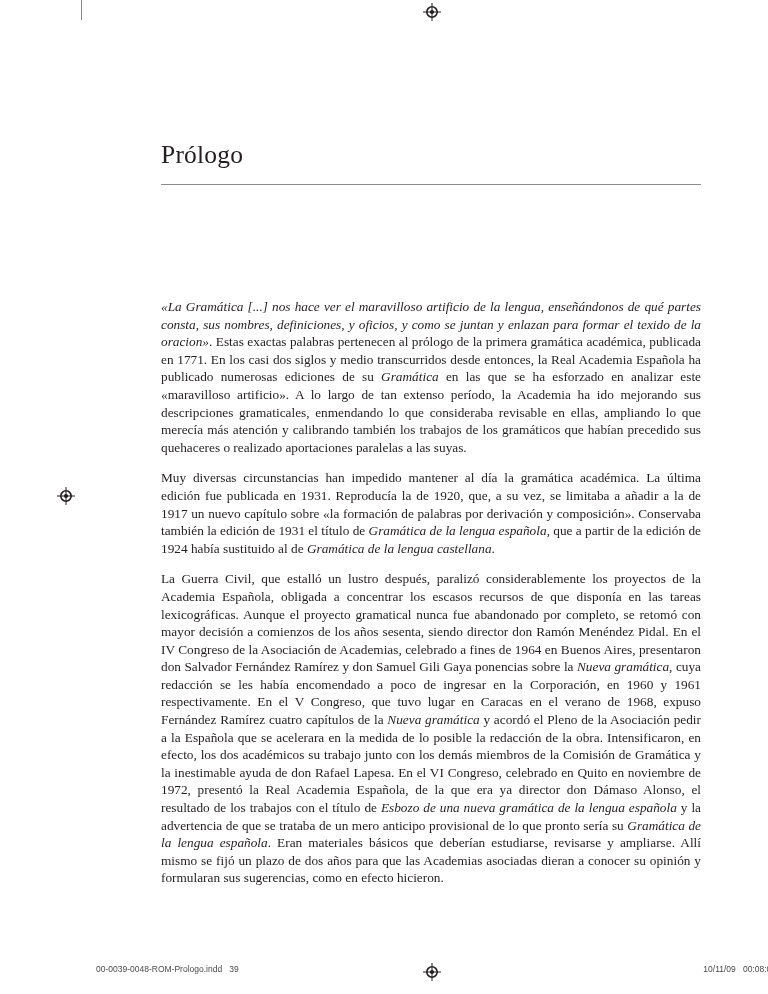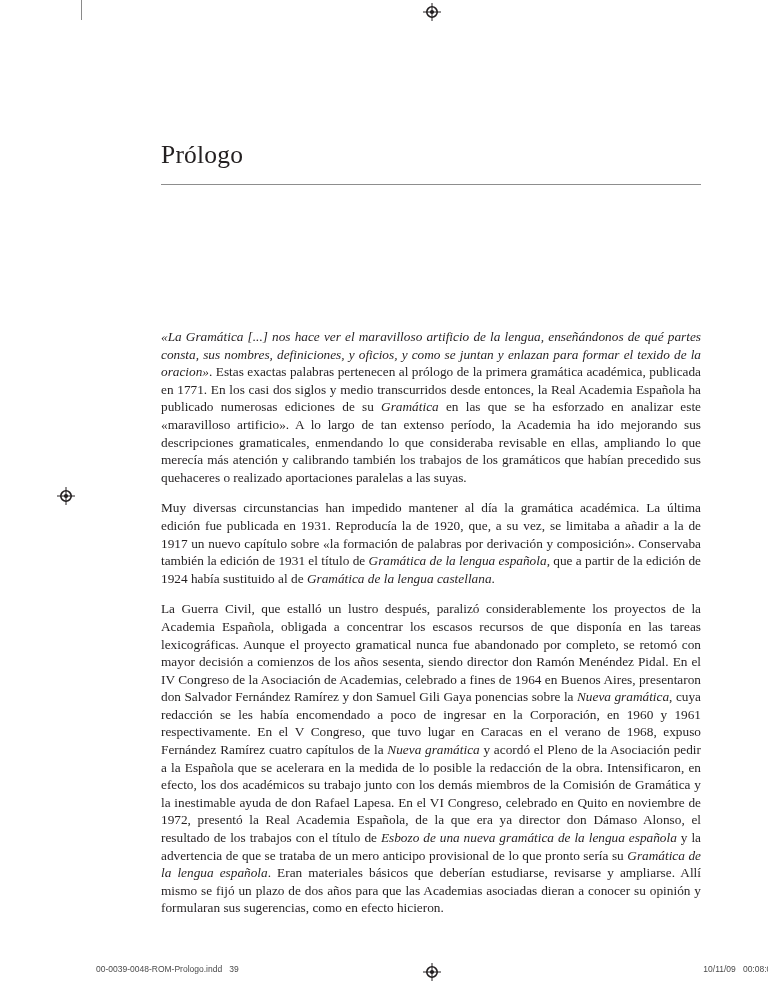--- a/index.html
+++ b/index.html
@@ -60,21 +60,21 @@
   .title-rule {
     height: 1px;
     background: #8d8d8d;
     width: 540px;
     margin: 0;
   }
 
   .body-text {
     position: absolute;
     left: 113px;
-    top: 328px;
+    top: 298px;
     width: 540px;
   }
 
   .body-text p {
     margin: 0 0 13px 0;
     font-size: 13.3px;
     line-height: 17.6px;
     text-align: justify;
     text-justify: inter-word;
     hyphens: manual;

